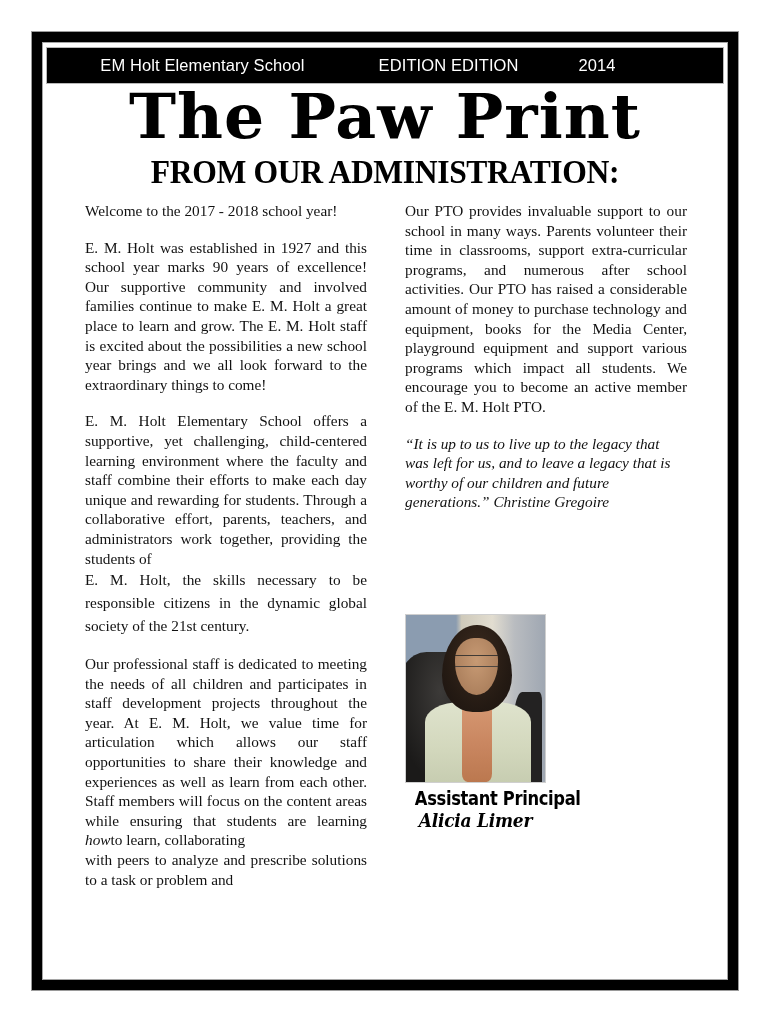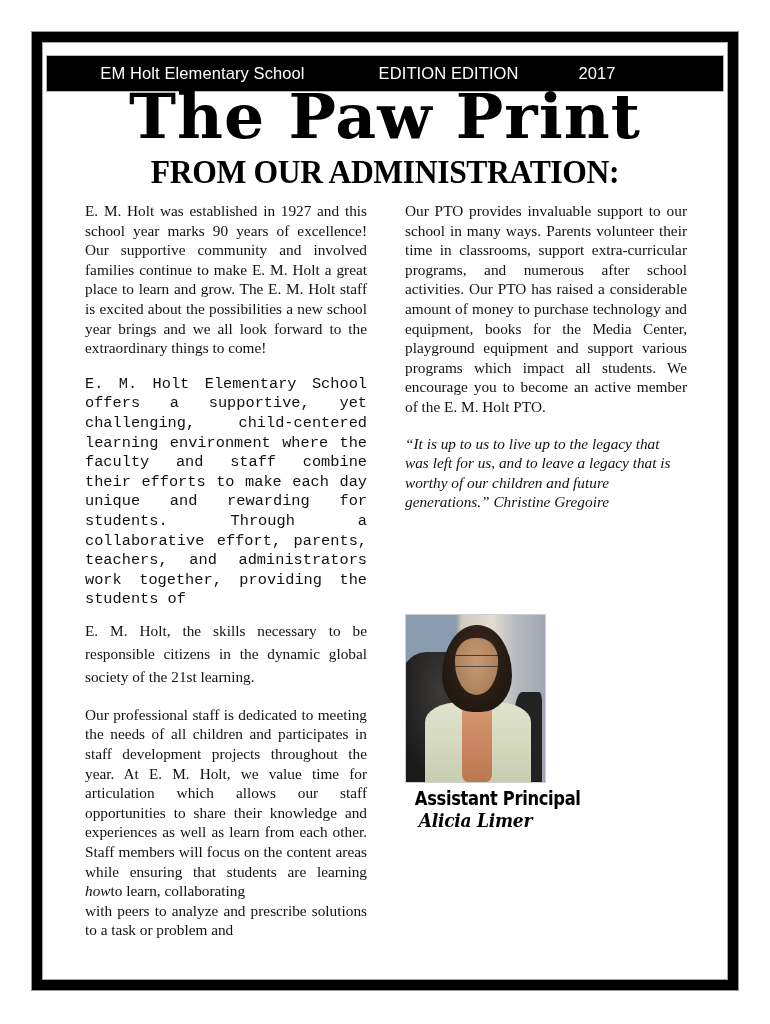--- a/index.html
+++ b/index.html
@@ -62,21 +62,21 @@
     width: 684px;
     height: 936px;
     background: #ffffff;
     box-sizing: border-box;
   }
 
   
   .header-bar {
     position: absolute;
     left: 3px;
-    top: 12px;
+    top: 4px;
     width: 678px;
     height: 37px;
     background: #000000;
     border: 1px solid #b9b9b9;
     box-sizing: border-box;
     display: flex;
     align-items: center;
     justify-content: center;
     gap: 0;
   }
@@ -309,33 +309,34 @@
 
   <div class="frame-outer"></div>
   <div class="frame-black"></div>
   <div class="frame-inner-line"></div>
 
   <div class="content">
 
     <div class="header-bar">
       <span class="hb-item hb-school">EM Holt Elementary School</span>
       <span class="hb-item hb-edition">EDITION EDITION</span>
-      <span class="hb-item hb-year">2017</span>
+      <span class="hb-item hb-year">2014</span>
     </div>
 
     <div class="masthead-title">The Paw Print</div>
 
     <div class="section-title">FROM OUR ADMINISTRATION:</div>
 
     <div class="columns">
 
       <div class="col col-left">
+        <p class="body-p">Welcome to the 2017 - 2018 school year!</p>
         <p class="body-p">E. M. Holt was established in 1927 and this school year marks 90 years of excellence!  Our supportive community and involved families continue to make E. M. Holt a great place to learn and grow.  The E. M. Holt staff is excited about the possibilities a new school year brings and we all look forward to the extraordinary things to come!</p>
-        <p class="body-p" style="margin-bottom:9px;font-family:Liberation Mono, monospace;">E. M. Holt Elementary School offers a supportive, yet challenging, child-centered learning environment where the faculty and staff combine their efforts to make each day unique and rewarding for students. Through a collaborative effort, parents, teachers, and administrators work together, providing the students of</p>
-        <p class="body-p loose">E. M. Holt, the skills necessary to be responsible citizens in the dynamic global society of the 21st learning.</p>
+        <p class="body-p" style="margin-bottom:0;">E. M. Holt Elementary School offers a supportive, yet challenging, child-centered learning environment where the faculty and staff combine their efforts to make each day unique and rewarding for students. Through a collaborative effort, parents, teachers, and administrators work together, providing the students of</p>
+        <p class="body-p loose">E. M. Holt, the skills necessary to be responsible citizens in the dynamic global society of the 21st century.</p>
         <p class="body-p" style="margin-bottom:0;"><span>Our professional staff is dedicated to meeting the needs of all children and participates in staff development projects throughout the year. At E. M. Holt, we value time for articulation which allows our staff opportunities to share their knowledge and experiences as well as learn from each other. Staff members will focus on the content areas while ensuring that students are learning </span><em>how</em><span>to learn, collaborating</span></p>
         <p class="body-p last">with peers to analyze and prescribe solutions to a task or problem and</p>
       </div>
 
       <div class="col col-right">
         <p class="body-p">Our PTO provides invaluable support to our school in many ways. Parents volunteer their time in classrooms, support extra-curricular programs, and numerous after school activities. Our PTO has raised a considerable amount of money to purchase technology and equipment, books for the Media Center, playground equipment and support various programs which impact all students. We encourage you to become an active member of the E. M. Holt PTO.</p>
         <p class="quote">“It is up to us to live up to the legacy that was left for us, and to leave a legacy that is worthy of our children and future generations.” Christine Gregoire</p>
       </div>
 
     </div>

